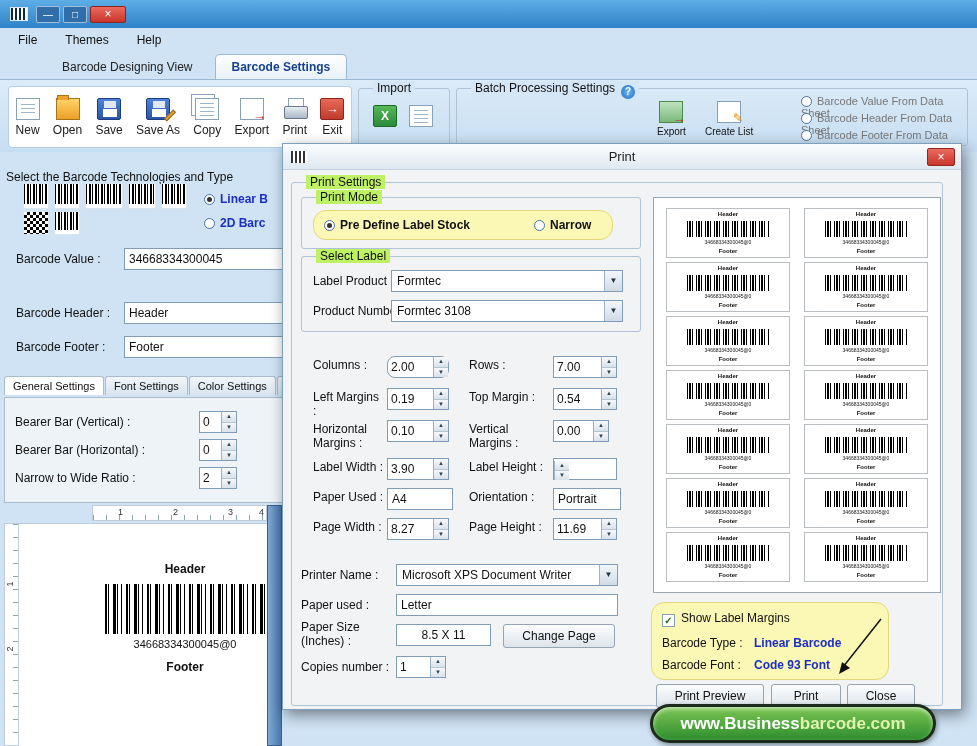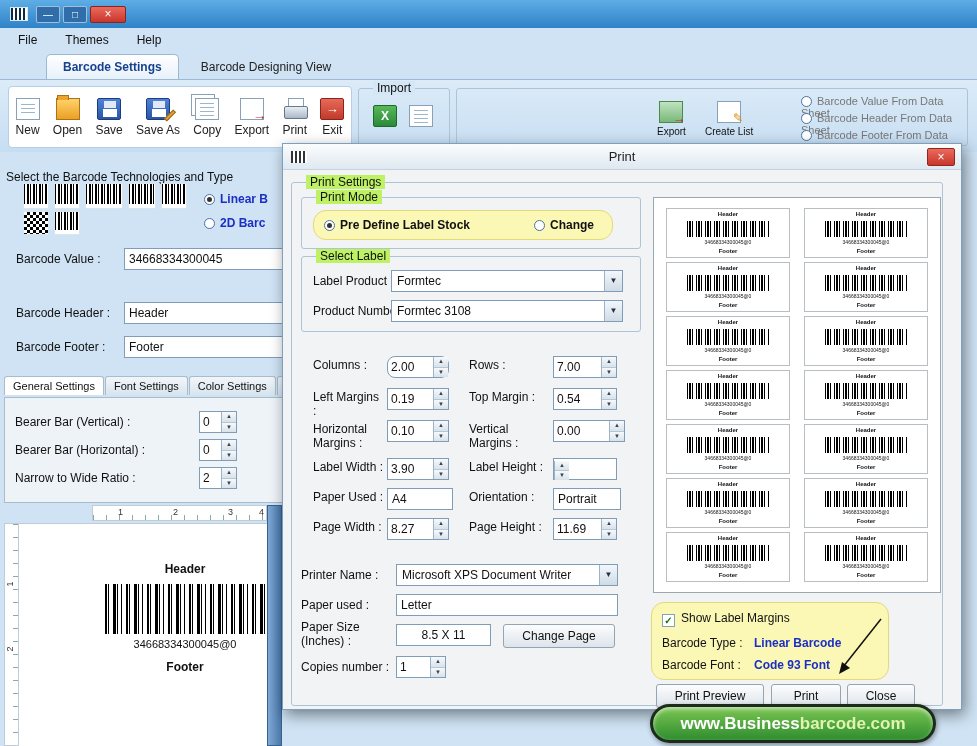--- a/index.html
+++ b/index.html
@@ -106,22 +106,22 @@
     <span class="wbtn close">×</span>
   </div>
 
   <div class="menubar">
     <span>File</span>
     <span>Themes</span>
     <span>Help</span>
   </div>
 
   <div class="tabrow">
+    <span class="tab">Barcode Designing View</span>
     <span class="tab active">Barcode Settings</span>
-    <span class="tab">Barcode Designing View</span>
   </div>
 
   <div class="toolstrip">
     <div class="tool-panel">
       <div class="tool">
           <div class="ticon i-new"></div>
           <div>New</div>
         </div>
       <div class="tool">
           <div class="ticon i-open"></div>
@@ -155,20 +155,21 @@
         </div>
     </div>
 
     <div class="grp" style="left:358px;top:8px;width:92px;height:58px">
       <span class="gl">Import</span>
       <div class="ticon i-excel" style="position:absolute;left:14px;top:16px"></div>
       <div class="ticon i-doc" style="position:absolute;left:50px;top:16px"></div>
     </div>
 
     <div class="grp" style="left:456px;top:8px;width:512px;height:58px">
+      <span class="gl"><span>Batch Processing Settings</span><span class="help-circle">?</span></span>
       <div class="abs" style="left:200px;top:12px;text-align:center;font-size:10px">
           <div class="ticon i-sheet-export"></div>
           <div>Export</div>
         </div>
       <div class="abs" style="left:248px;top:12px;text-align:center;font-size:10px">
           <div class="ticon i-create"></div>
           <div>Create List</div>
         </div>
       <div class="abs" style="left:344px;top:6px;font-size:11px;color:#777"><span class="radio"></span><span>Barcode Value From Data Sheet</span></div>
       <div class="abs" style="left:344px;top:23px;font-size:11px;color:#777"><span class="radio"></span><span>Barcode Header From Data Sheet</span></div>
@@ -259,21 +260,21 @@
 
     <div class="grp" style="left:8px;top:38px;width:652px;height:524px">
       <span class="gl">Print Settings</span>
     </div>
 
     <div class="grp" style="left:18px;top:53px;width:340px;height:52px">
       <span class="gl">Print Mode</span>
     </div>
     <div class="hl" style="left:30px;top:66px;width:300px;height:30px">
       <span class="abs" style="left:10px;top:7px"><span class="radio sel"></span><b style="font-weight:600">Pre Define Label Stock</b></span>
-      <span class="abs" style="left:220px;top:7px"><span class="radio"></span><b style="font-weight:600">Change</b></span>
+      <span class="abs" style="left:220px;top:7px"><span class="radio"></span><b style="font-weight:600">Narrow</b></span>
     </div>
 
     <div class="grp" style="left:18px;top:112px;width:340px;height:76px">
       <span class="gl">Select Label</span>
     </div>
     <div class="lbl" style="left:30px;top:130px">Label Product :</div>
     <div class="combo" style="left:108px;top:126px;width:232px"><span>Formtec</span><i>▼</i></div>
     <div class="lbl" style="left:30px;top:160px">Product Number :</div>
     <div class="combo" style="left:108px;top:156px;width:232px"><span>Formtec 3108</span><i>▼</i></div>
 
@@ -431,21 +432,21 @@
       </div>
       <div class="lbl" style="left: 30px; top: 278px; width: 72px; white-space: normal; line-height: 14px;">Horizontal Margins :</div>
       <div class="spin" style="left: 104px; top: 276px; width: 62px;">
         <span class="sv">0.10</span>
         <span class="sb">
           <b>▲</b>
           <b>▼</b>
         </span>
       </div>
       <div class="lbl" style="left: 186px; top: 278px; width: 76px; white-space: normal; line-height: 14px;">Vertical Margins :</div>
-      <div class="spin" style="left: 270px; top: 276px; width: 72px;">
+      <div class="spin" style="left: 270px; top: 276px; width: 56px;">
         <span class="sv">0.00</span>
         <span class="sb">
           <b>▲</b>
           <b>▼</b>
         </span>
       </div>
       <div class="lbl" style="left: 30px; top: 316px; width: 72px; white-space: normal; line-height: 14px;">Label Width :</div>
       <div class="spin" style="left: 104px; top: 314px; width: 62px;">
         <span class="sv">3.90</span>
         <span class="sb">

